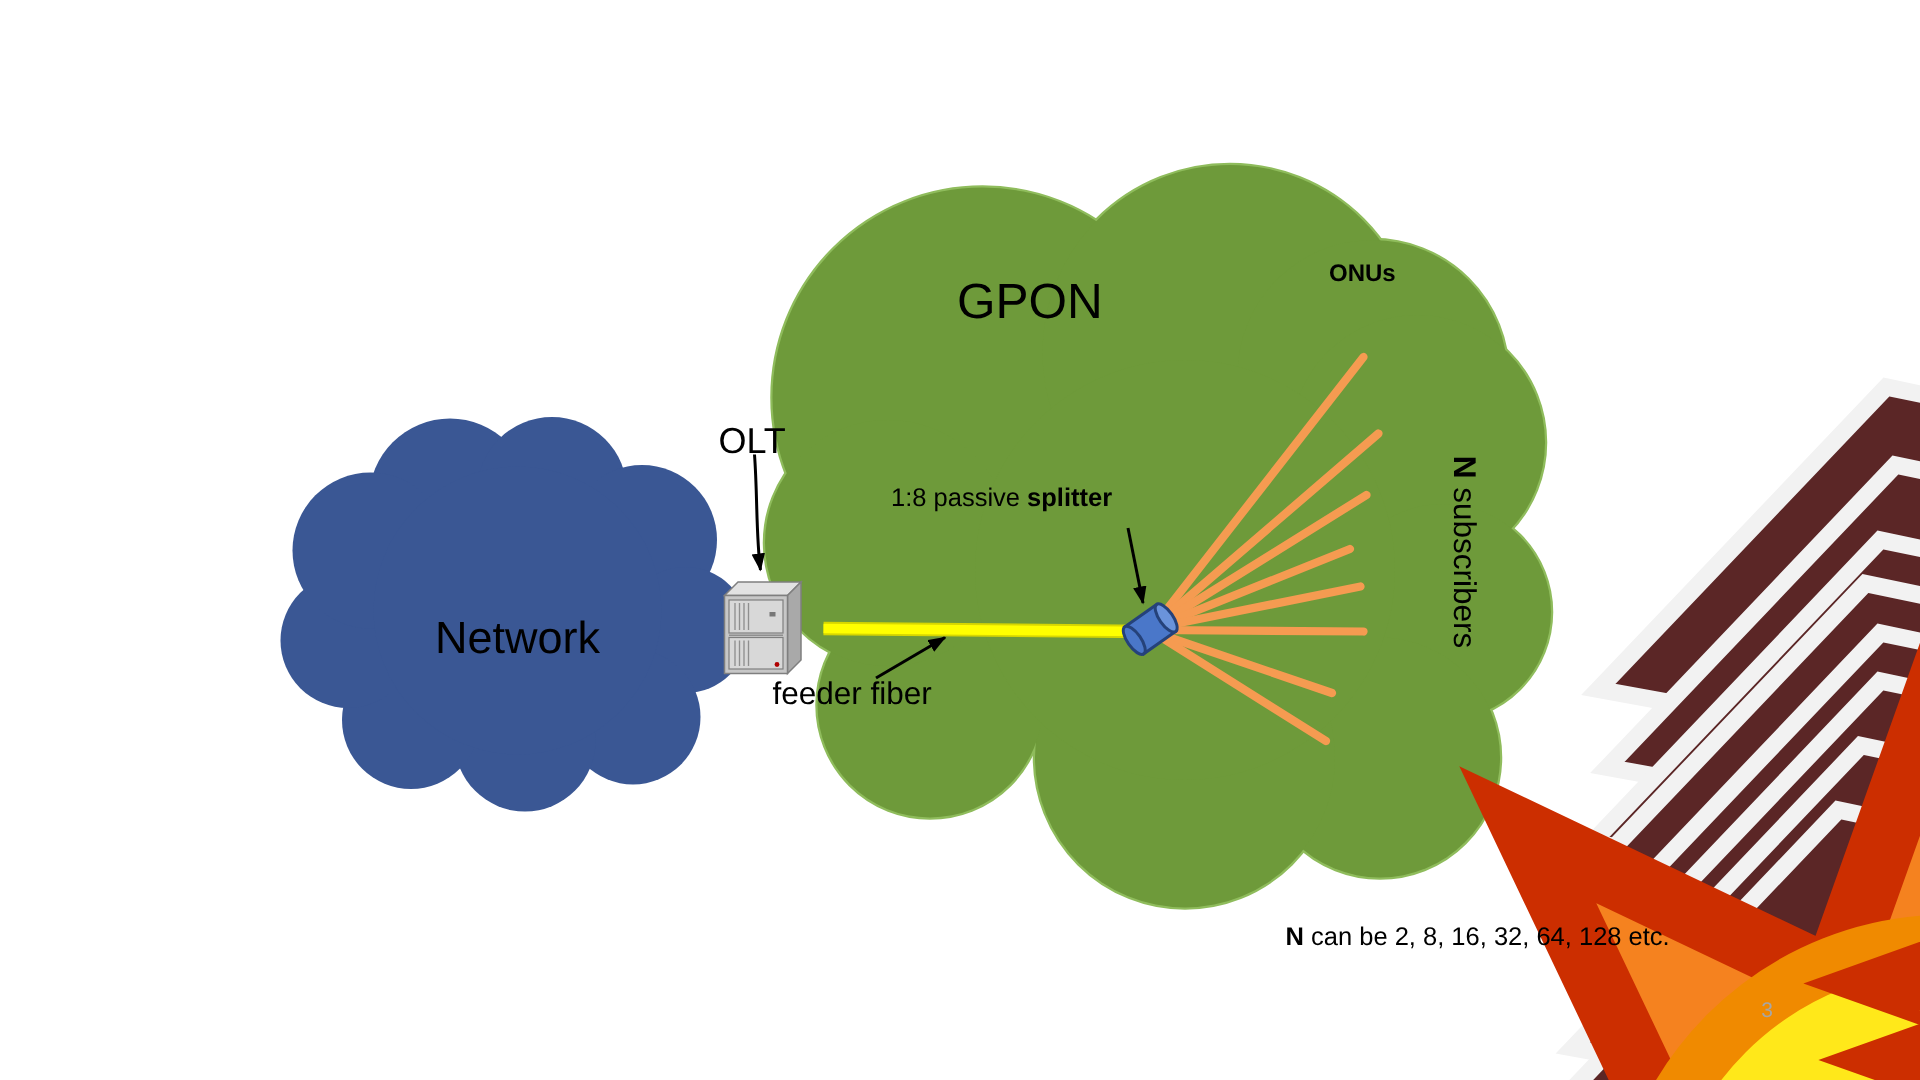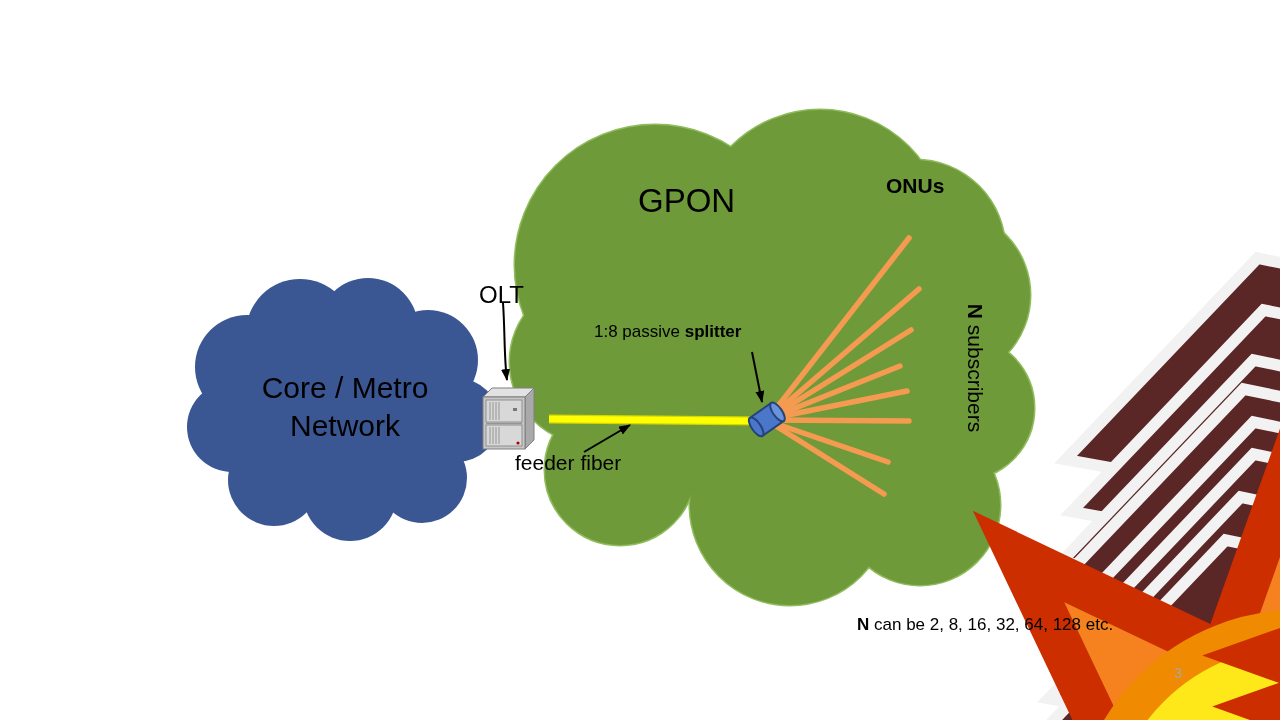--- a/index.html
+++ b/index.html
@@ -5,21 +5,21 @@
   html,body{margin:0;padding:0;}
   body{width:1280px;height:720px;position:relative;overflow:hidden;
        font-family:"Liberation Sans", sans-serif;background:#FFFFFF;}
   .stage{position:absolute;left:0;top:0;width:1280px;height:720px;}
   svg{position:absolute;left:0;top:0;}
   .lbl{position:absolute;color:#000;white-space:nowrap;}
   .lbl b{font-weight:700;}
   .gpon-title{left:638px;top:166px;font-size:33px;margin-top:16px;}
   .core-title{left:240px;top:369px;width:210px;font-size:30px;line-height:38px;text-align:center;white-space:normal;}
   .olt-label{left:479px;top:281px;font-size:24px;}
-  .onus-label{left:886px;top:174px;font-size:21px;font-weight:700;}
+  .onus-label{left:886px;top:174px;font-size:16px;font-weight:700;}
   .splitter-label{left:594px;top:322px;font-size:17px;}
   .feeder-label{left:515px;top:451px;font-size:21px;}
   .subs-label{left:884px;top:355px;width:180px;height:26px;font-size:21px;text-align:center;
               transform:rotate(90deg);transform-origin:center;}
   .note-label{left:857px;top:615px;font-size:17px;}
   .page-num{left:1156px;top:665px;width:26px;font-size:14px;color:#A6A6A6;text-align:right;}
 </style>
 </head>
 <body>
 
@@ -150,21 +150,21 @@
   <g stroke="#000" stroke-width="2" fill="none">
     <path d="M503,303 C505,330 504,358 507,380" marker-end="url(#ah)"></path>
     <path d="M752,352 L762,402" marker-end="url(#ah)"></path>
     <path d="M584,452 L630,425" marker-end="url(#ah)"></path>
   </g>
 </svg>
 
 <div class="lbl gpon-title">GPON</div>
 
 <div class="lbl core-title">
-  <span>Core / Metro</span><br>
+  <br>
   <span>Network</span>
 </div>
 
 <div class="lbl olt-label">OLT</div>
 
 <div class="lbl onus-label">ONUs</div>
 
 <div class="lbl splitter-label"><span>1:8 passive </span><b>splitter</b></div>
 
 <div class="lbl feeder-label">feeder fiber</div>

